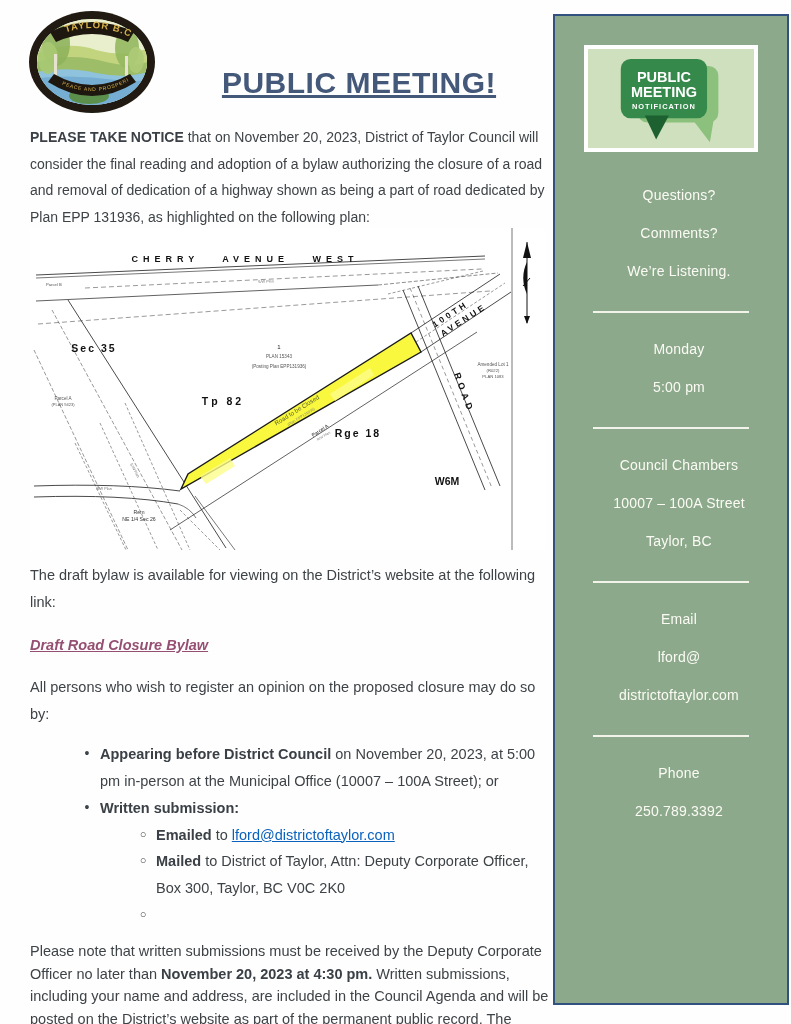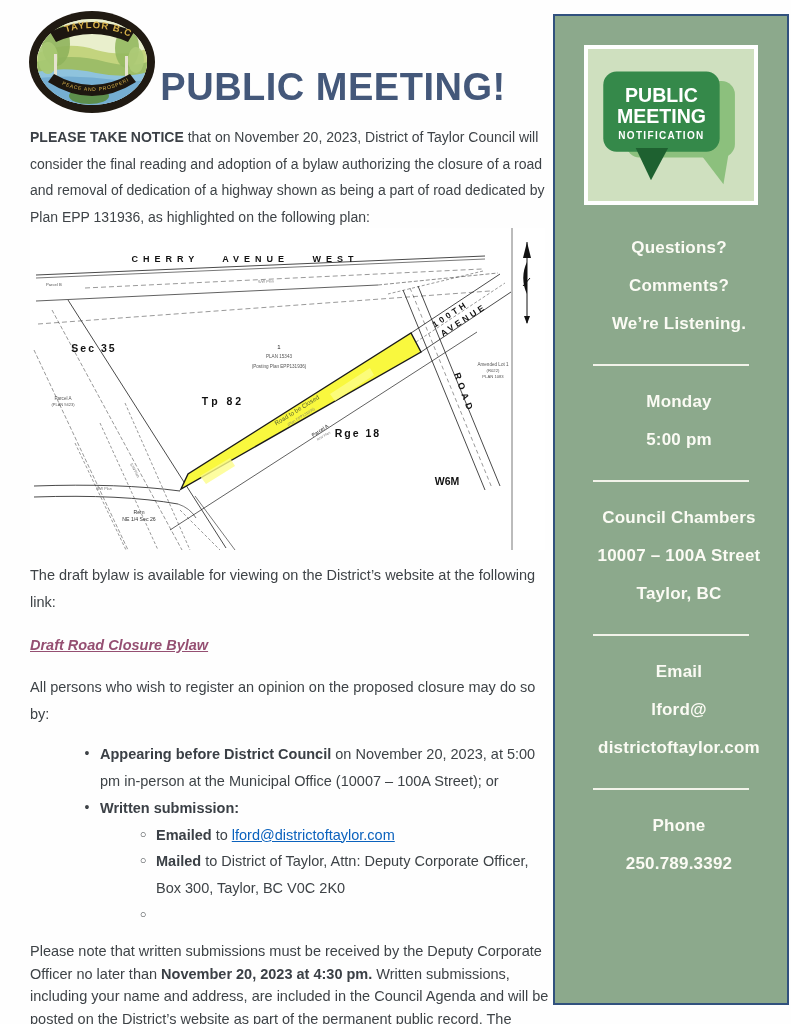--- a/index.html
+++ b/index.html
@@ -2,22 +2,22 @@
 <html><head>
 <meta charset="utf-8">
 <style>
   * { margin:0; padding:0; box-sizing:border-box; }
   html,body { background:#ffffff; }
   body { font-family:"Liberation Sans", sans-serif; }
   .page { position:relative; width:791px; height:1024px; background:#fefefe; overflow:hidden; }
 
   
   .logo-wrap { position:absolute; top:6px; left:26px; width:132px; height:112px; }
-  .page-title { position:absolute; top:66px; left:138px; width:390px; text-align:center;
-    font-size:38px; font-weight:bold; letter-spacing:0.5px; color:#44587a; }
+  .page-title { position:absolute; top:66px; left:164px; width:390px; text-align:center;
+    font-size:30px; font-weight:bold; letter-spacing:0.5px; color:#44587a;text-decoration:underline; }
   .intro { position:absolute; top:124px; left:30px; width:520px;
     font-size:14px; line-height:1.9; color:#3e4347; }
   .intro b, .lower b { font-weight:bold; color:#3b4046; }
 
   .map-wrap { position:absolute; top:228px; left:30px; width:515px; height:322px; background:#fff; }
   .map-wrap svg { display:block; width:100%; height:100%; font-family:"Liberation Sans", sans-serif; }
 
   .lower { position:absolute; top:546px; left:30px; width:520px;
     font-size:14.5px; line-height:1.85; color:#3e4347; }
   .lower p { margin:16px 0 13px 0; }
@@ -31,25 +31,25 @@
   .li.lv1 .mk { font-size:14px; }
   .li.lv2 { padding-left:100px; }
   .li.lv2 .mk { font-size:11px; padding-top:2px; color:#3e4347; }
   .li .tx { flex:1; }
 
   .closing { margin-top:16px !important; line-height:1.55 !important; }
 
   
   .sidebar { position:absolute; top:14px; left:553px; width:236px; height:991px;
     background:#8ca98c; border:2px solid #31517e; color:#fbfbf4; text-align:center; }
-  .badge { position:relative; margin:29px auto 0 auto; width:174px; height:160px;
+  .badge { position:relative; margin:29px auto 0 auto; width:174px; height:107px;
     background:#cfe0bf; border:4px solid #ffffff; }
   .badge svg { display:block; width:100%; height:100%; font-family:"Liberation Sans", sans-serif; }
   .sb-group { margin-top:24px; }
-  .sb-line { font-size:17px; font-weight:bold; line-height:38px; letter-spacing:0.2px;padding-left:16px; }
+  .sb-line { font-size:14px; font-weight:normal; line-height:38px; letter-spacing:0.2px;padding-left:16px; }
   .rule { width:156px; border-top:2px solid #f2f3ea; margin:21px auto 17px auto; }
 
   .small-map-text { fill:#555; }
 </style>
 </head>
 <body>
 
 <div class="page">
 
   <div class="logo-wrap">

